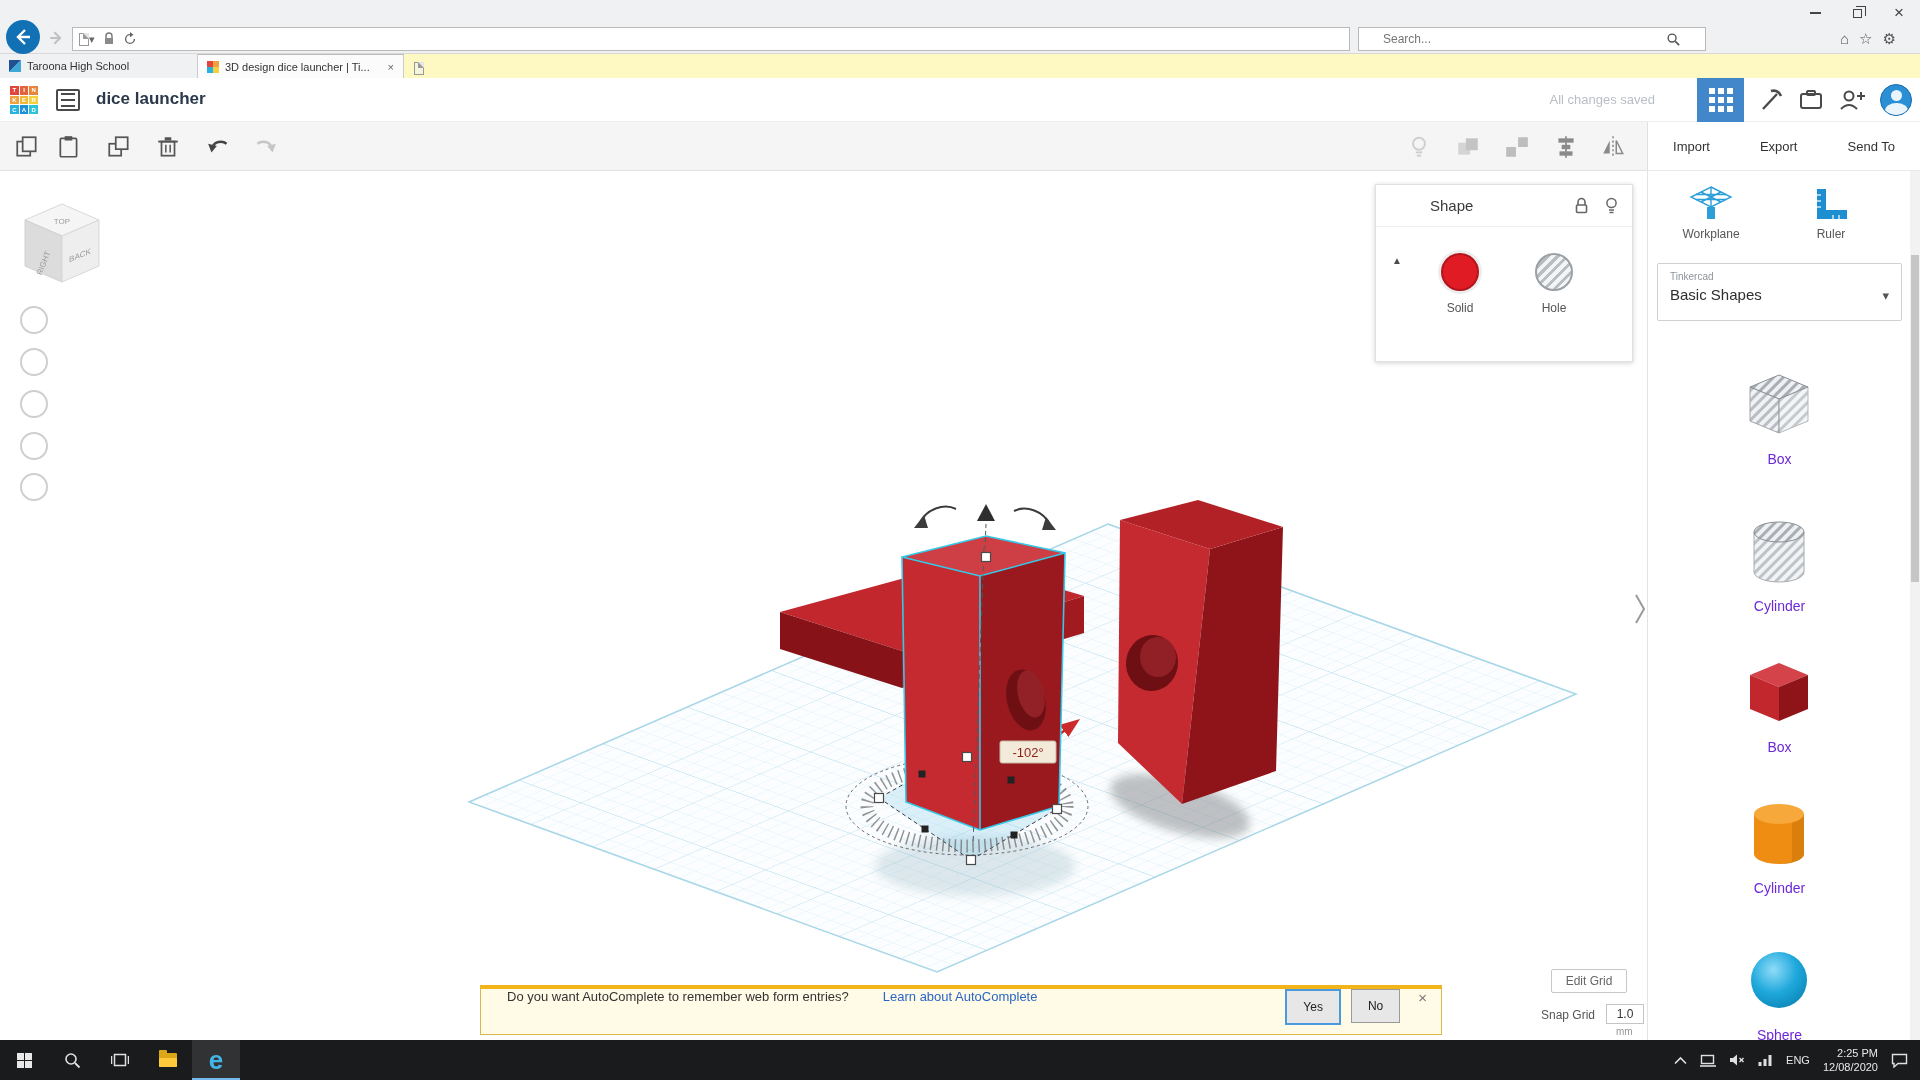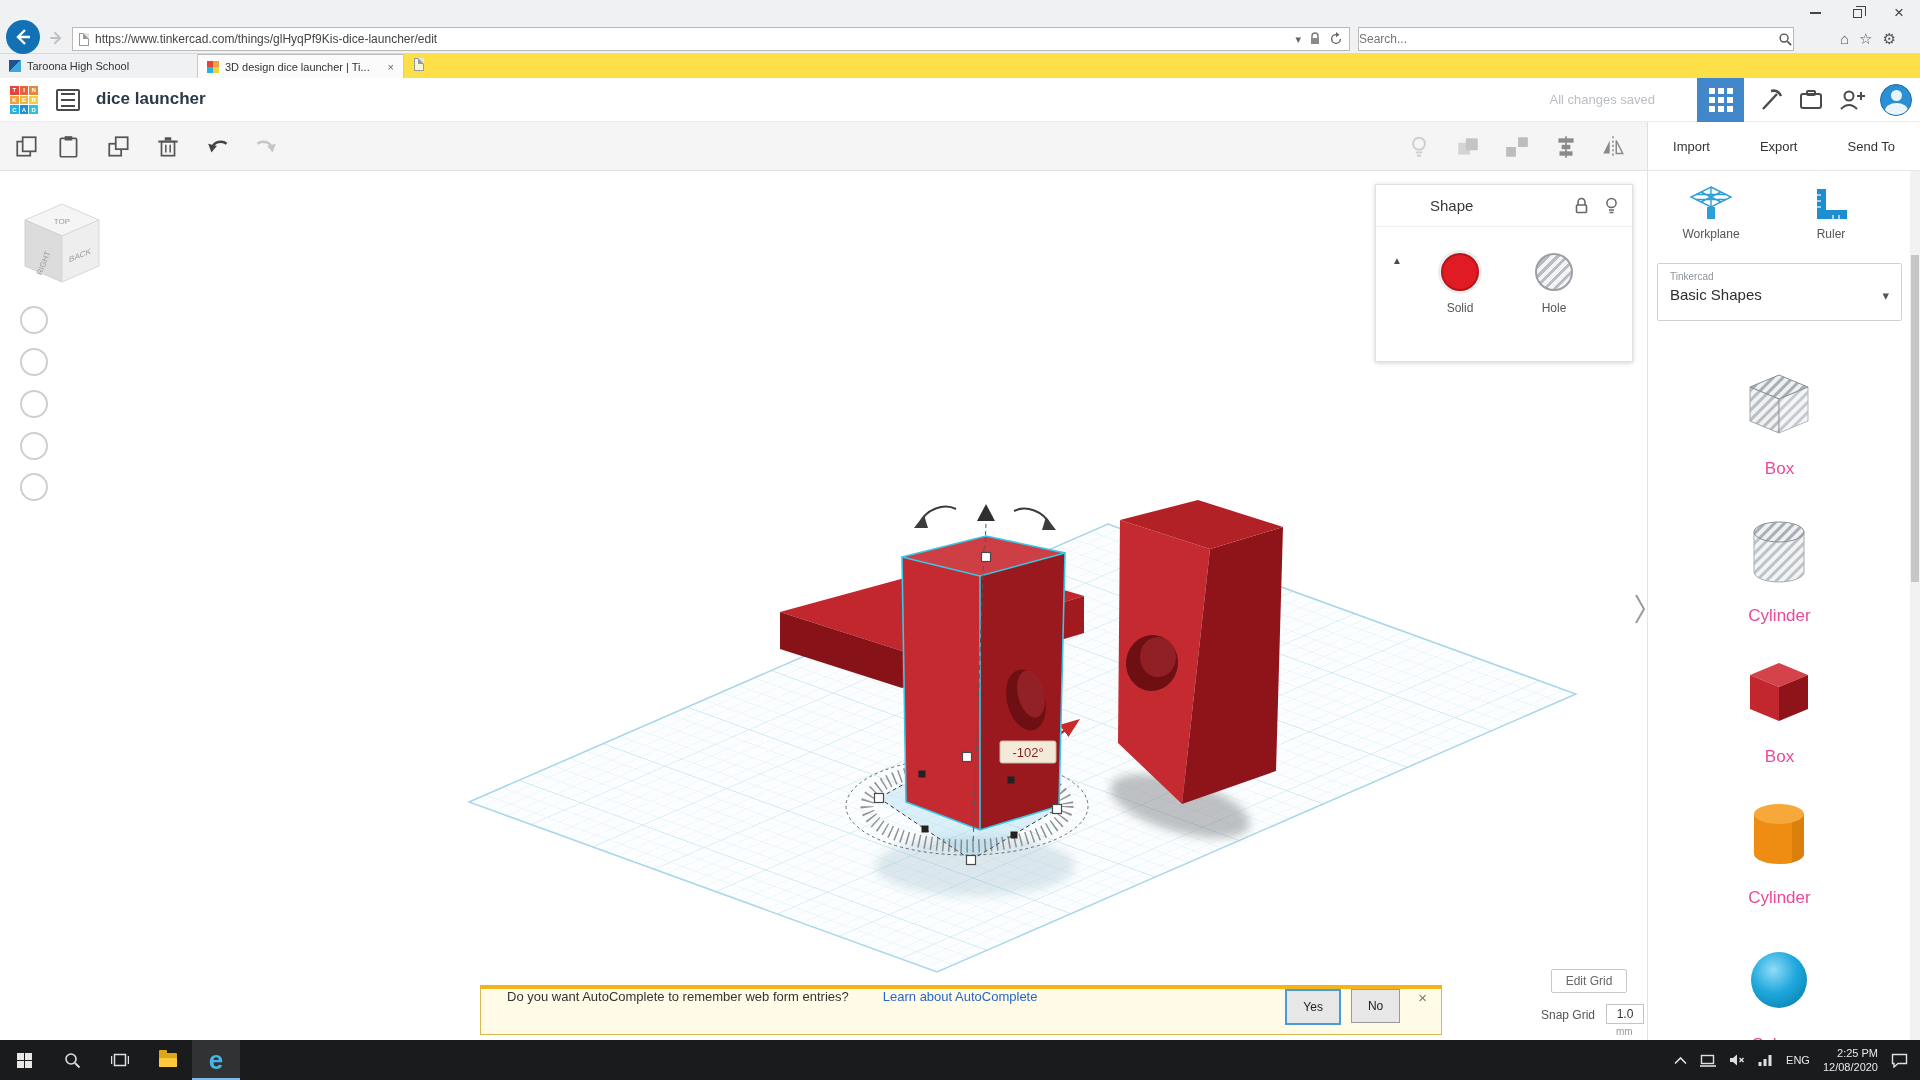--- a/index.html
+++ b/index.html
@@ -9,30 +9,30 @@
   .ico{display:flex;align-items:center;justify-content:center}
   svg{display:block;font-family:"Liberation Sans",sans-serif}
 
   
   .addr-row{position:absolute;left:0;top:0;width:1920px;height:54px;background:#f0f1f2;border-bottom:1px solid #d8d8d8}
   .back-btn{position:absolute;left:6px;top:20px;width:34px;height:34px;border-radius:50%;background:#1271b5;display:flex;align-items:center;justify-content:center}
   .fwd-btn{position:absolute;left:46px;top:28px;width:20px;height:20px}
   .addr-field{position:absolute;left:72px;top:27px;width:1278px;height:24px;background:#fff;border:1px solid #b9b9b9;display:flex;align-items:center;padding:0 6px;font-size:12px;color:#444}
   .addr-field .url{flex:1;white-space:nowrap;overflow:hidden;margin-left:6px}
   .addr-tools{display:flex;align-items:center;gap:8px;color:#666}
-  .search-field{position:absolute;left:1358px;top:27px;width:436px;height:24px;background:#fff;border:1px solid #b9b9b9;display:flex;align-items:center;padding:0 0}
+  .search-field{position:absolute;left:1358px;top:27px;width:348px;height:24px;background:#fff;border:1px solid #b9b9b9;display:flex;align-items:center;padding:0 24px}
   .search-field input{flex:1;border:none;outline:none;font-size:12px;color:#666;font-family:"Liberation Sans",sans-serif;background:transparent}
   .chrome-icons{position:absolute;left:1840px;top:30px;display:flex;gap:10px;font-size:15px;color:#555}
   .win-controls{position:absolute;right:0;top:0;height:26px;display:flex}
   .win-controls>div{width:42px;height:26px;display:flex;align-items:center;justify-content:center;color:#444}
   .min-bar{width:11px;height:2px;background:#444}
   .restore-sq{width:9px;height:9px;border:1px solid #444;background:#f0f1f2;position:relative}
   .restore-sq:before{content:"";position:absolute;left:2px;top:-4px;width:9px;height:9px;border:1px solid #444;border-bottom:none;border-left:none}
 
-  .tab-row{position:absolute;left:0;top:54px;width:1920px;height:24px;background:#fde047;display:flex;}
+  .tab-row{position:absolute;left:0;top:54px;width:1920px;height:24px;background:#fef9c3;display:flex;align-items:flex-end}
   .tab{height:24px;display:flex;align-items:center;gap:6px;padding:0 9px;font-size:11px;color:#333;border-right:1px solid #c9cbcd}
   .tab.inactive{background:#eff1f2;width:198px}
   .tab.active{background:#fbfbfb;width:206px;border-top:1px solid #b9bbbd}
   .tab .tlabel{flex:1;white-space:nowrap;overflow:hidden}
   .fav1{width:12px;height:12px;background:linear-gradient(135deg,#23518f 50%,#3fa7d6 50%)}
   .fav2{width:12px;height:12px;display:grid;grid-template-columns:6px 6px;grid-template-rows:6px 6px}
   .fav2 i:nth-child(1){background:#e2453c}.fav2 i:nth-child(2){background:#f0a03c}
   .fav2 i:nth-child(3){background:#27b2e0}.fav2 i:nth-child(4){background:#f6cf3e}
   .newtab{width:26px;height:20px;margin-left:2px;display:flex;align-items:center;justify-content:center}
   .page-glyph{width:10px;height:13px;border:1px solid #999;background:#fff;position:relative}
@@ -89,21 +89,21 @@
   .notif-close{margin-left:18px;font-size:15px;color:#777}
 
   
   .sidebar{position:absolute;left:1647px;top:171px;width:263px;height:869px;background:#fff;border-left:1px solid #e4e4e4}
   .sb-tool{position:absolute;top:14px;width:110px;text-align:center;font-size:12px;color:#555}
   .sb-dropdown{position:absolute;left:9px;top:92px;width:245px;height:58px;border:1px solid #d0d0d0;border-radius:2px;background:#fff;padding:7px 12px}
   .sb-dd-group{font-size:10px;color:#8d949b}
   .sb-dd-value{font-size:15px;color:#2e2e2e;margin-top:4px}
   .sb-dd-caret{position:absolute;right:12px;top:24px;font-size:13px;color:#555}
   .shape-item{position:absolute;left:0;width:263px;text-align:center}
-  .shape-item .slabel{font-size:17px;color:#ec4899;margin-top:17px}
+  .shape-item .slabel{font-size:14px;color:#6d28d9;margin-top:9px}
   .scrollbar{position:absolute;left:1910px;top:171px;width:10px;height:869px;background:#f2f2f2}
   .scroll-thumb{position:absolute;left:1px;top:84px;width:8px;height:327px;background:#c6c6c6}
 
   
   .taskbar{position:absolute;left:0;top:1040px;width:1920px;height:40px;background:#191b1c;display:flex;align-items:center}
   .tb-slot{width:48px;height:40px;display:flex;align-items:center;justify-content:center}
   .tb-slot.active{background:rgba(255,255,255,.10);box-shadow:inset 0 -2px 0 #76b9ed}
   .folder-ico{position:relative;width:18px;height:14px}
   .folder-ico .fback{position:absolute;inset:0;background:#dba617;border-radius:1px}
   .folder-ico .fback:before{content:"";position:absolute;left:0;top:-3px;width:8px;height:4px;background:#dba617;border-radius:1px 1px 0 0}
@@ -123,21 +123,20 @@
         <path d="M13,4 L6,11 L13,18 M6,11 L18,11" stroke="#fff" stroke-width="2.4" fill="none"></path>
       </svg>
     </div>
     <div class="fwd-btn ico">
       <svg width="18" height="18" viewBox="0 0 22 22">
         <path d="M9,4 L16,11 L9,18 M16,11 L4,11" stroke="#c0c0c0" stroke-width="2.4" fill="none"></path>
       </svg>
     </div>
     <div class="addr-field">
       <span class="page-glyph"></span>
-      <span class="url">https://www.tinkercad.com/things/glHyqPf9Kis-dice-launcher/edit</span>
       <span class="addr-tools">
         <span style="font-size:11px">▾</span>
         <svg width="12" height="14" viewBox="0 0 12 14">
           <path d="M3,6 V4 a3,3 0 0 1 6,0 V6" stroke="#777" stroke-width="1.4" fill="none"></path>
           <rect x="2" y="6" width="8" height="6" fill="#8a8a8a"></rect>
         </svg>
         <svg width="14" height="14" viewBox="0 0 16 16">
           <path d="M13,8 A5,5 0 1 1 8,3" stroke="#666" stroke-width="1.6" fill="none"></path>
           <polygon points="8,0 8,6 12,3" fill="#666"></polygon>
         </svg>

